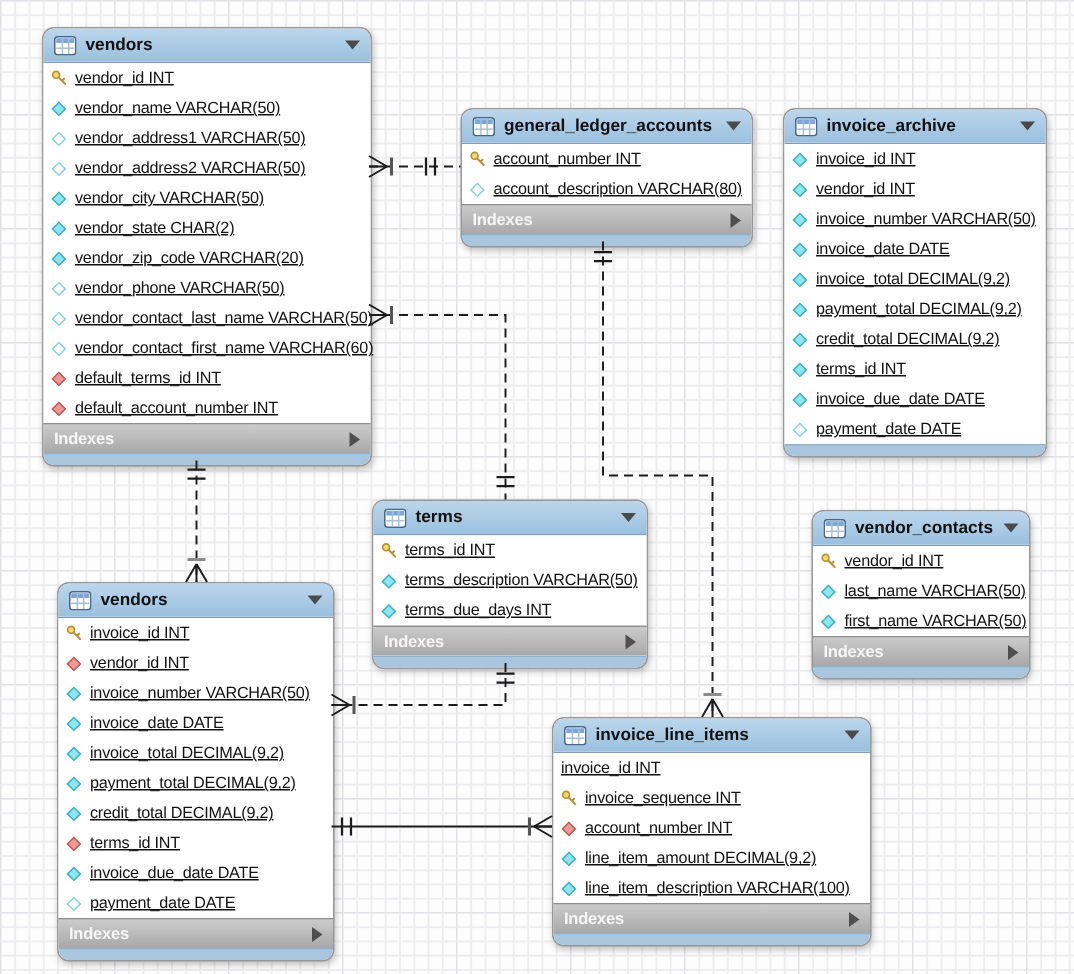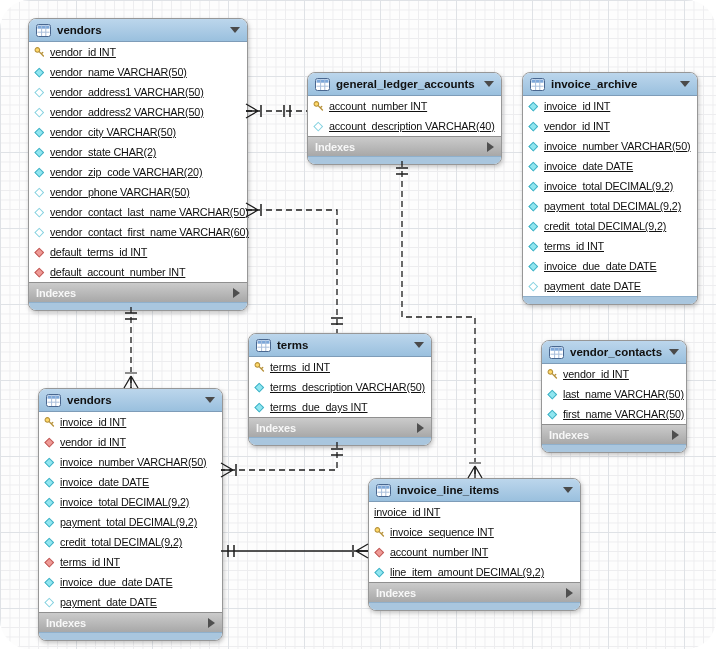--- a/index.html
+++ b/index.html
@@ -6,21 +6,20 @@
   #canvas{
     position:relative;width:716px;height:649px;overflow:hidden;
     background-color:#fdfdfd;
     background-image:
       linear-gradient(#dfe2e6 1px, transparent 1px),
       linear-gradient(90deg,#dfe2e6 1px, transparent 1px),
       linear-gradient(#ededef 1px, transparent 1px),
       linear-gradient(90deg,#ededef 1px, transparent 1px);
     background-size:76px 76px,76px 76px,9.5px 9.5px,9.5px 9.5px;
     font-family:"Liberation Sans",sans-serif;
-    border-radius:30px;
   }
   .db-table{
     position:absolute;z-index:1;background:#fff;color:#111;
     border:1px solid #979797;border-radius:8px;
     box-shadow:1px 2px 4px rgba(90,90,90,.35);
     font-size:10.8px;letter-spacing:-0.15px;white-space:nowrap;
   }
   .tbl-header{
     display:flex;align-items:center;gap:6px;height:22px;padding:0 7px;
     background:linear-gradient(#bcd6ec,#9ac0de);
@@ -202,21 +201,21 @@
             <circle cx="3.7" cy="3.7" r="2.5" fill="#ffd96a" stroke="#b7923a" stroke-width="1.2"></circle>
             <path d="M5.6 5.6 L10.3 10.3 M8 8 L9.5 6.5" fill="none" stroke="#b7923a" stroke-width="1.5" stroke-linecap="round"></path>
           </svg>
         </span>
         <span>account_number INT</span>
       </div>
       <div class="tbl-row">
         <span class="col-icon">
           <span class="diamond open"></span>
         </span>
-        <span>account_description VARCHAR(40)</span>
+        <span>account_description VARCHAR(80)</span>
       </div>
       <div class="tbl-footer">
         <span class="footer-label">Indexes</span>
         <span class="arrow-right"></span>
       </div>
       <div class="tbl-bottom"></div>
     </div>
     <div class="db-table" style="left: 522px; top: 72px; width: 174px;">
       <div class="tbl-header">
         <span class="col-icon" style="width: 15px;">
@@ -489,19 +488,25 @@
           <span class="diamond red"></span>
         </span>
         <span>account_number INT</span>
       </div>
       <div class="tbl-row">
         <span class="col-icon">
           <span class="diamond filled"></span>
         </span>
         <span>line_item_amount DECIMAL(9,2)</span>
       </div>
+      <div class="tbl-row">
+        <span class="col-icon">
+          <span class="diamond filled"></span>
+        </span>
+        <span>line_item_description VARCHAR(100)</span>
+      </div>
       <div class="tbl-footer">
         <span class="footer-label">Indexes</span>
         <span class="arrow-right"></span>
       </div>
       <div class="tbl-bottom"></div>
     </div>
   </div>
 
 </body></html>

